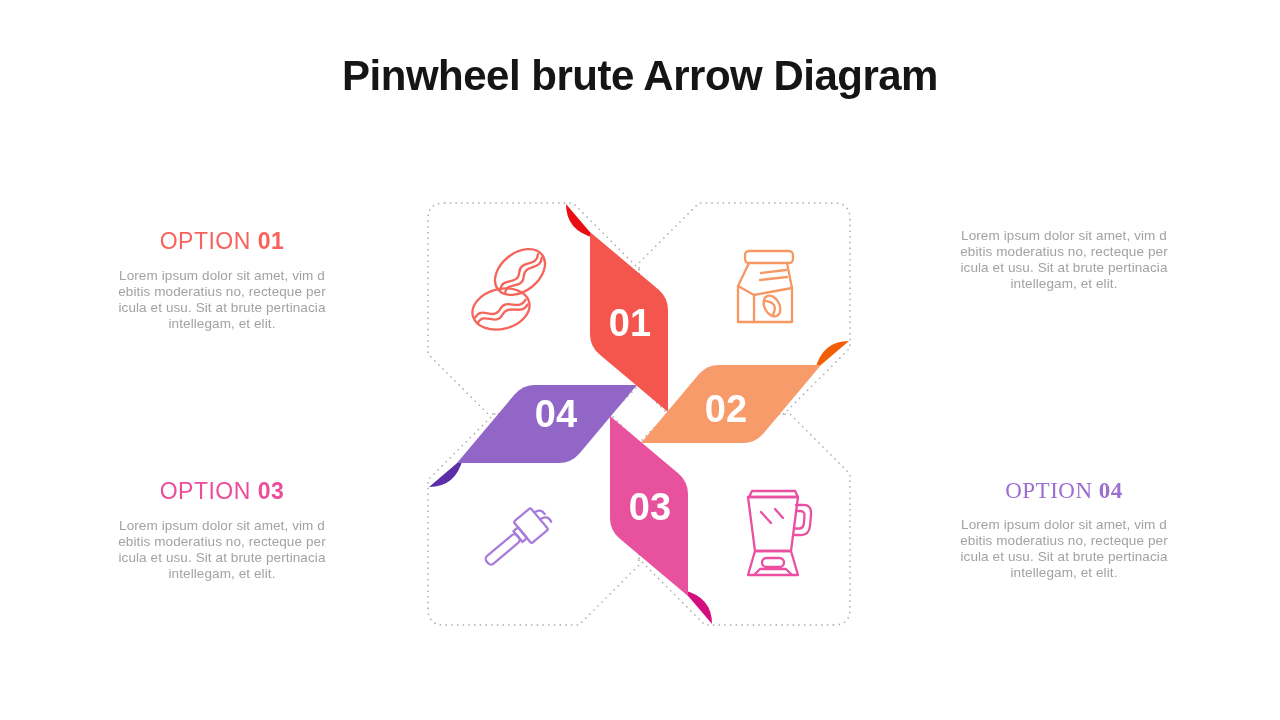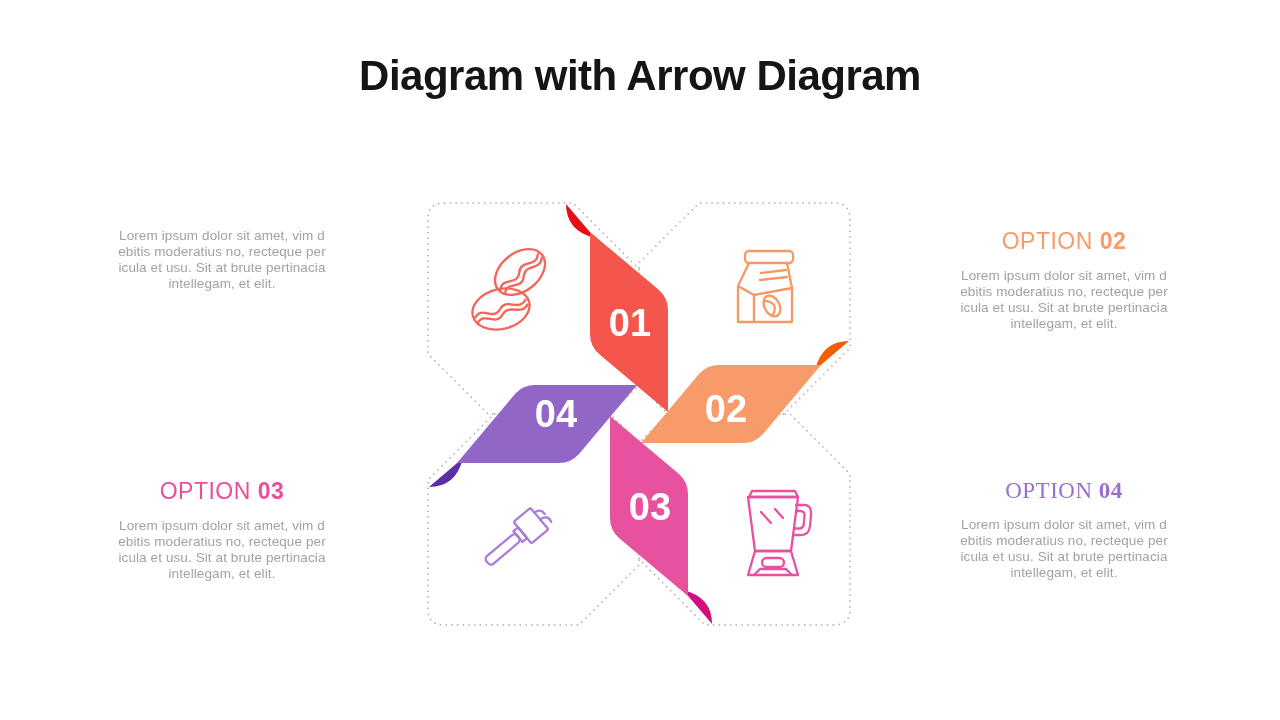--- a/index.html
+++ b/index.html
@@ -17,34 +17,34 @@
   .option-body{font-size:13.5px;line-height:16px;color:#A2A2A2;white-space:pre-line;
                letter-spacing:0.1px;}
   svg{position:absolute;left:0;top:0;}
   .blade-num{font-family:"Liberation Sans",sans-serif;font-size:38px;font-weight:700;}
 </style>
 </head>
 <body>
 
 <div class="slide">
 
-  <div class="page-title">Diagram with Arrow Diagram</div>
+  <div class="page-title">Pinwheel brute Arrow Diagram</div>
 
   <div class="option-block ob-tl">
+    <div class="option-title" style="color: rgb(248, 98, 92);">
+      <span>OPTION</span>
+      <span class="num">01</span>
+    </div>
     <div class="option-body">Lorem ipsum dolor sit amet, vim d
 ebitis moderatius no, recteque per
 icula et usu. Sit at brute pertinacia
 intellegam, et elit.</div>
   </div>
 
   <div class="option-block ob-tr">
-    <div class="option-title" style="color: rgb(248, 154, 106);">
-      <span>OPTION</span>
-      <span class="num">02</span>
-    </div>
     <div class="option-body">Lorem ipsum dolor sit amet, vim d
 ebitis moderatius no, recteque per
 icula et usu. Sit at brute pertinacia
 intellegam, et elit.</div>
   </div>
 
   <div class="option-block ob-bl">
     <div class="option-title" style="color: rgb(236, 77, 155);">
       <span>OPTION</span>
       <span class="num">03</span>

